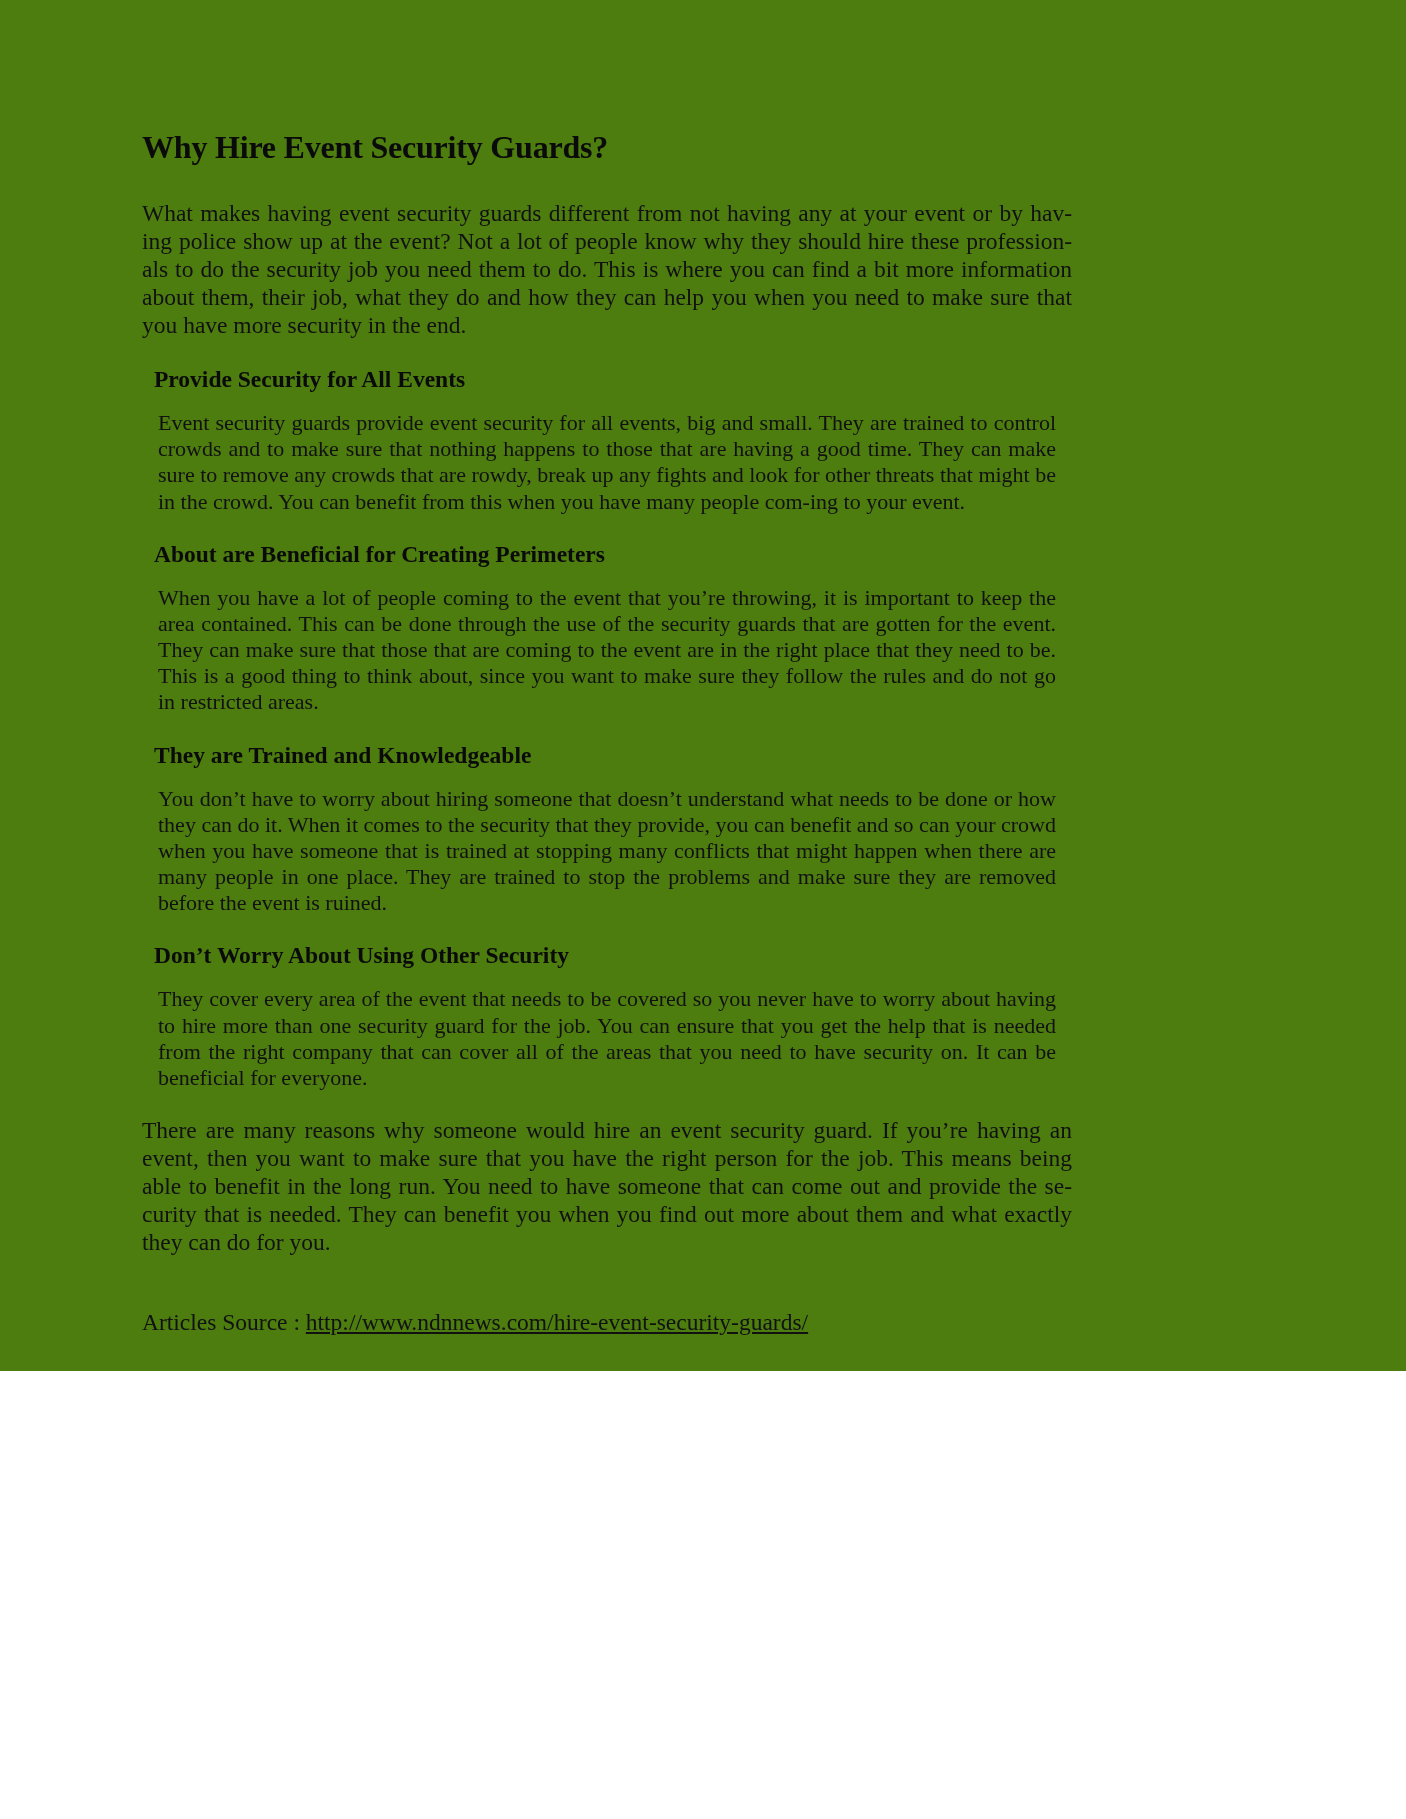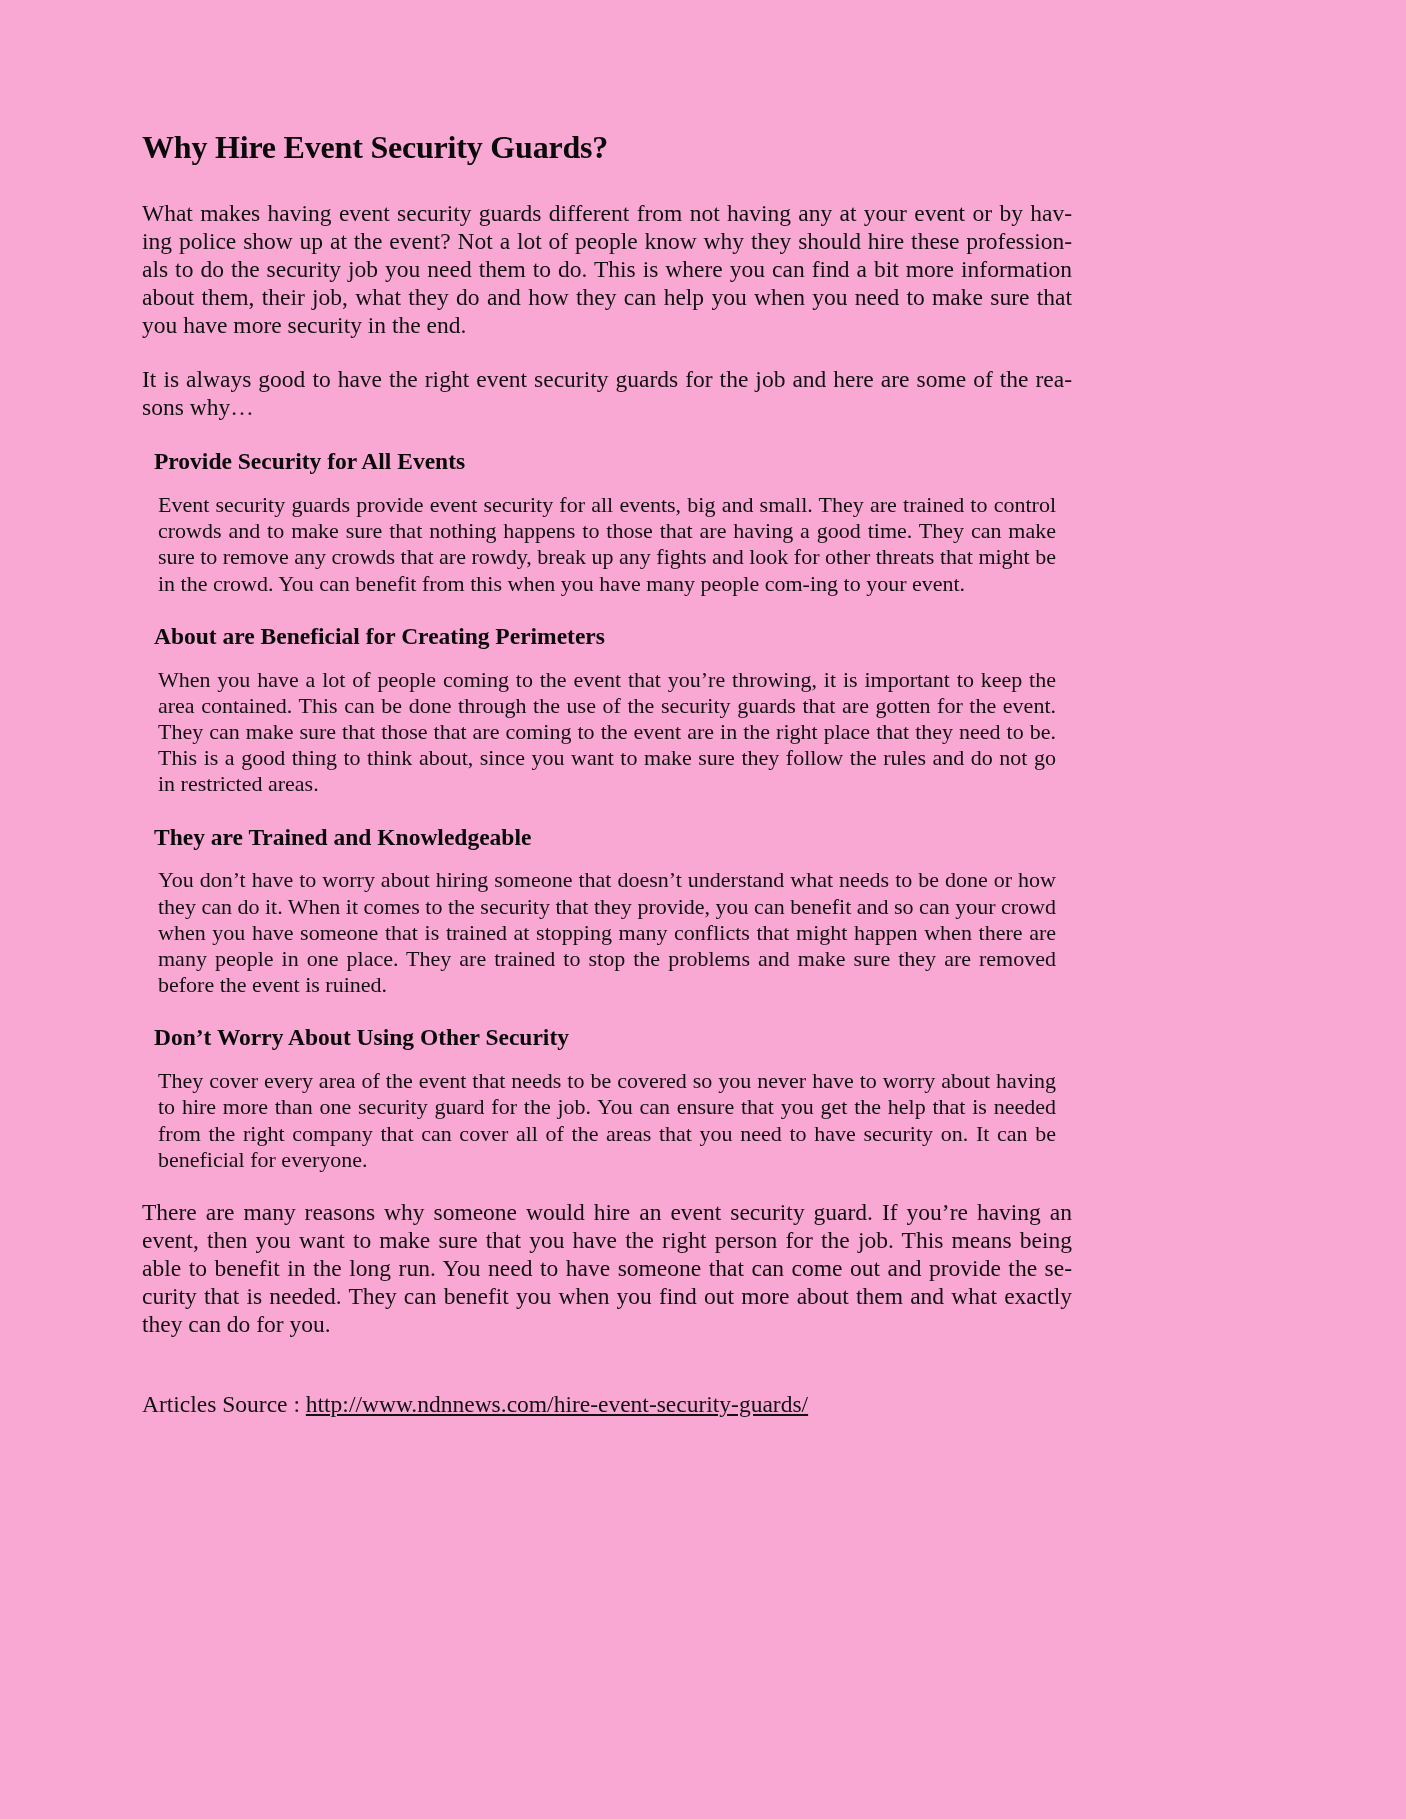--- a/index.html
+++ b/index.html
@@ -10,22 +10,22 @@
   body {
     width: 1406px;
     height: 1819px;
     font-family: "Liberation Serif", "DejaVu Serif", serif;
     color: #000000;
     -webkit-font-smoothing: antialiased;
   }
   #page {
     position: relative;
     width: 1406px;
-    height: 1819px;
-    background: #f9a8d4;
+    height: 1371px;
+    background: #4d7c0f;
     box-sizing: border-box;
   }
   #content {
     position: absolute;
     left: 142px;
     top: 128px;
     width: 930px;
   }
   .doc-title {
     font-size: 32px;
@@ -82,21 +82,20 @@
 </head>
 <body>
 
 <div id="page">
   <div id="content">
 
     <h1 class="doc-title">Why Hire Event Security Guards?</h1>
 
     <p class="para">What makes having event security guards different from not having any at your event or by hav-ing police show up at the event? Not a lot of people know why they should hire these profession-als to do the security job you need them to do. This is where you can find a bit more information about them, their job, what they do and how they can help you when you need to make sure that you have more security in the end.</p>
 
-    <p class="para">It is always good to have the right event security guards for the job and here are some of the rea-sons why…</p>
 
     <div class="section">
       <h2 class="section-heading">Provide Security for All Events</h2>
       <p class="section-body">Event security guards provide event security for all events, big and small. They are trained to control crowds and to make sure that nothing happens to those that are having a good time. They can make sure to remove any crowds that are rowdy, break up any fights and look for other threats that might be in the crowd. You can benefit from this when you have many people com-ing to your event.</p>
     </div>
 
     <div class="section">
       <h2 class="section-heading">About are Beneficial for Creating Perimeters</h2>
       <p class="section-body">When you have a lot of people coming to the event that you’re throwing, it is important to keep the area contained. This can be done through the use of the security guards that are gotten for the event. They can make sure that those that are coming to the event are in the right place that they need to be. This is a good thing to think about, since you want to make sure they follow the rules and do not go in restricted areas.</p>
     </div>

